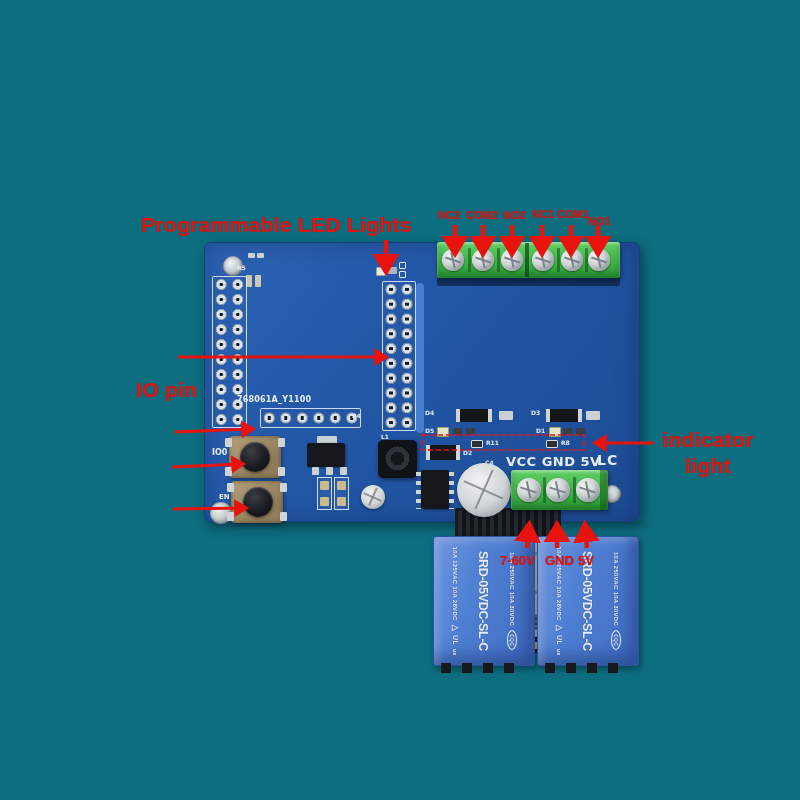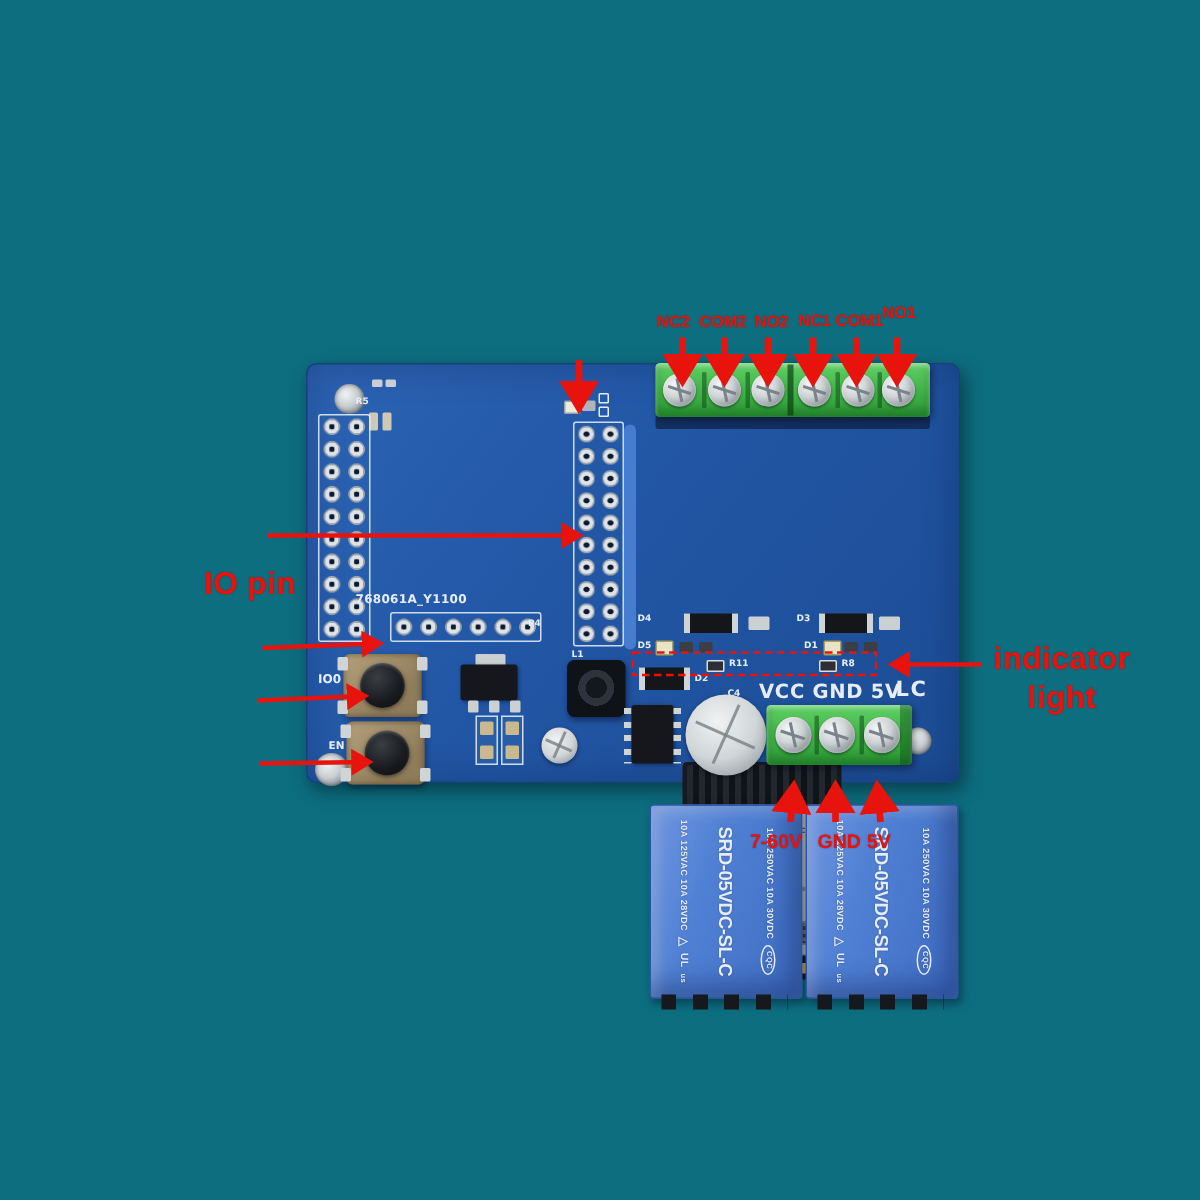--- a/index.html
+++ b/index.html
@@ -302,27 +302,28 @@
     <line class="anno-line" x1="175" y1="432" x2="252" y2="429" marker-end="url(#ah)"></line>
     <line class="anno-line" x1="172" y1="467" x2="242" y2="464" marker-end="url(#ah)"></line>
     <line class="anno-line" x1="173" y1="509" x2="245" y2="508" marker-end="url(#ah)"></line>
     <rect class="anno-dash" x="422" y="435" width="162" height="15"></rect>
     <line class="anno-line" x1="654" y1="443" x2="596" y2="443" marker-end="url(#ah)"></line>
     <line class="anno-thick" x1="527" y1="548" x2="529" y2="526" marker-end="url(#ah)"></line>
     <line class="anno-thick" x1="557" y1="548" x2="557" y2="526" marker-end="url(#ah)"></line>
     <line class="anno-thick" x1="587" y1="548" x2="585" y2="526" marker-end="url(#ah)"></line>
   </svg>
 
+  <div class="anno-label anno-big" style="left:141px;top:213px;">Programmable LED Lights</div>
 
   <div class="anno-label anno-small" style="left:438px;top:209px;">NC2</div>
   <div class="anno-label anno-small" style="left:466px;top:209px;">COM2</div>
   <div class="anno-label anno-small" style="left:503px;top:209px;">NO2</div>
   <div class="anno-label anno-small" style="left:532px;top:208px;">NC1</div>
   <div class="anno-label anno-small" style="left:557px;top:208px;">COM1</div>
-  <div class="anno-label anno-small" style="left:588px;top:203px;">NO1</div>
+  <div class="anno-label anno-small" style="left:588px;top:215px;">NO1</div>
 
   <div class="anno-label anno-big" style="left:136px;top:378px;">IO pin</div>
 
   <div class="anno-label anno-big anno-col" style="left:646px;top:427px;width:124px;">
     <div>indicator</div>
     <div>light</div>
   </div>
 
   <div class="anno-label anno-tiny" style="left:500px;top:553px;">7-60V</div>
   <div class="anno-label anno-tiny" style="left:545px;top:553px;">GND</div>

